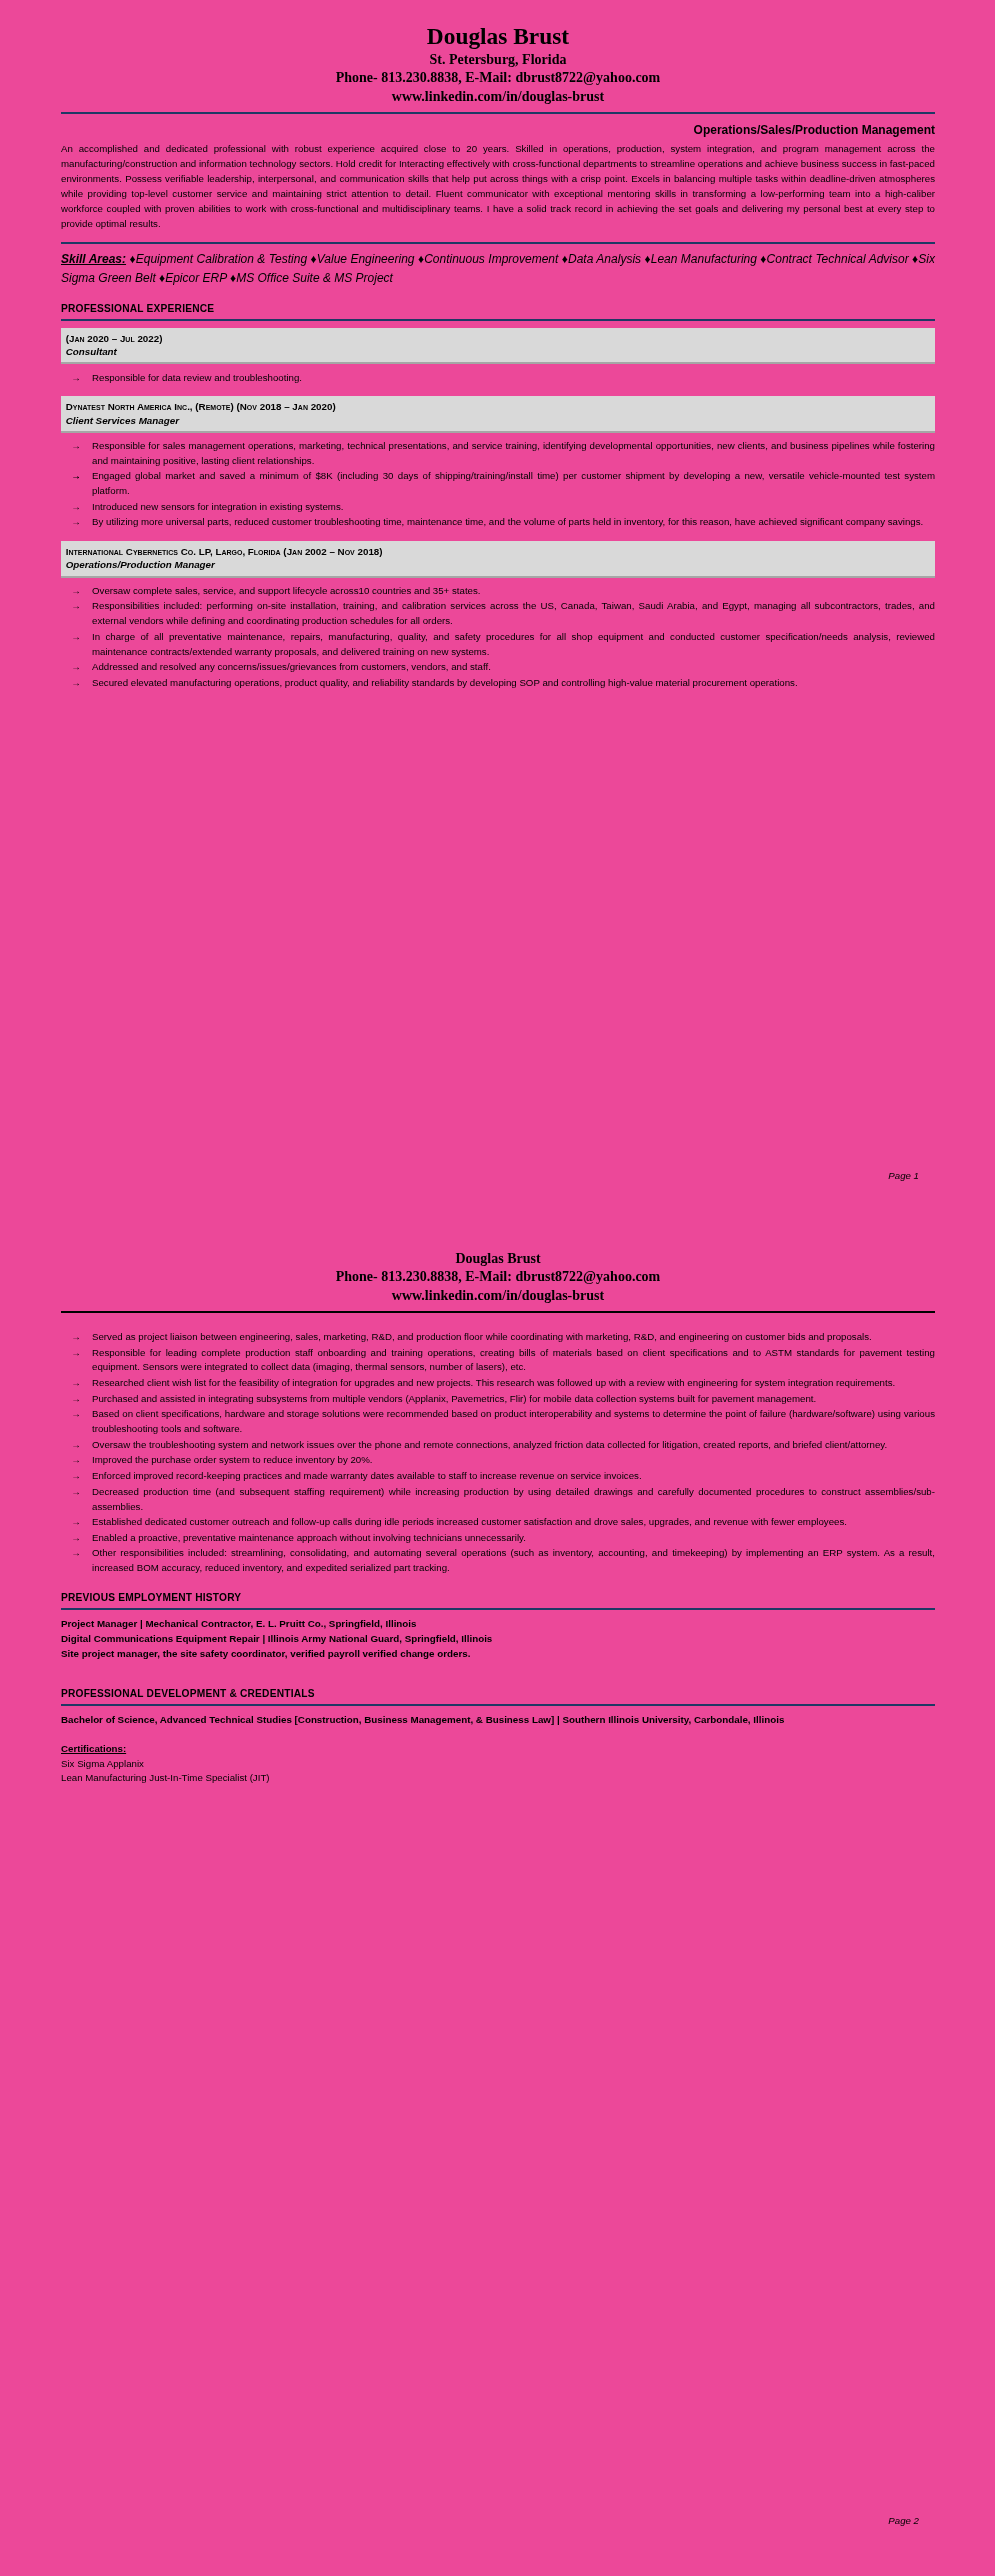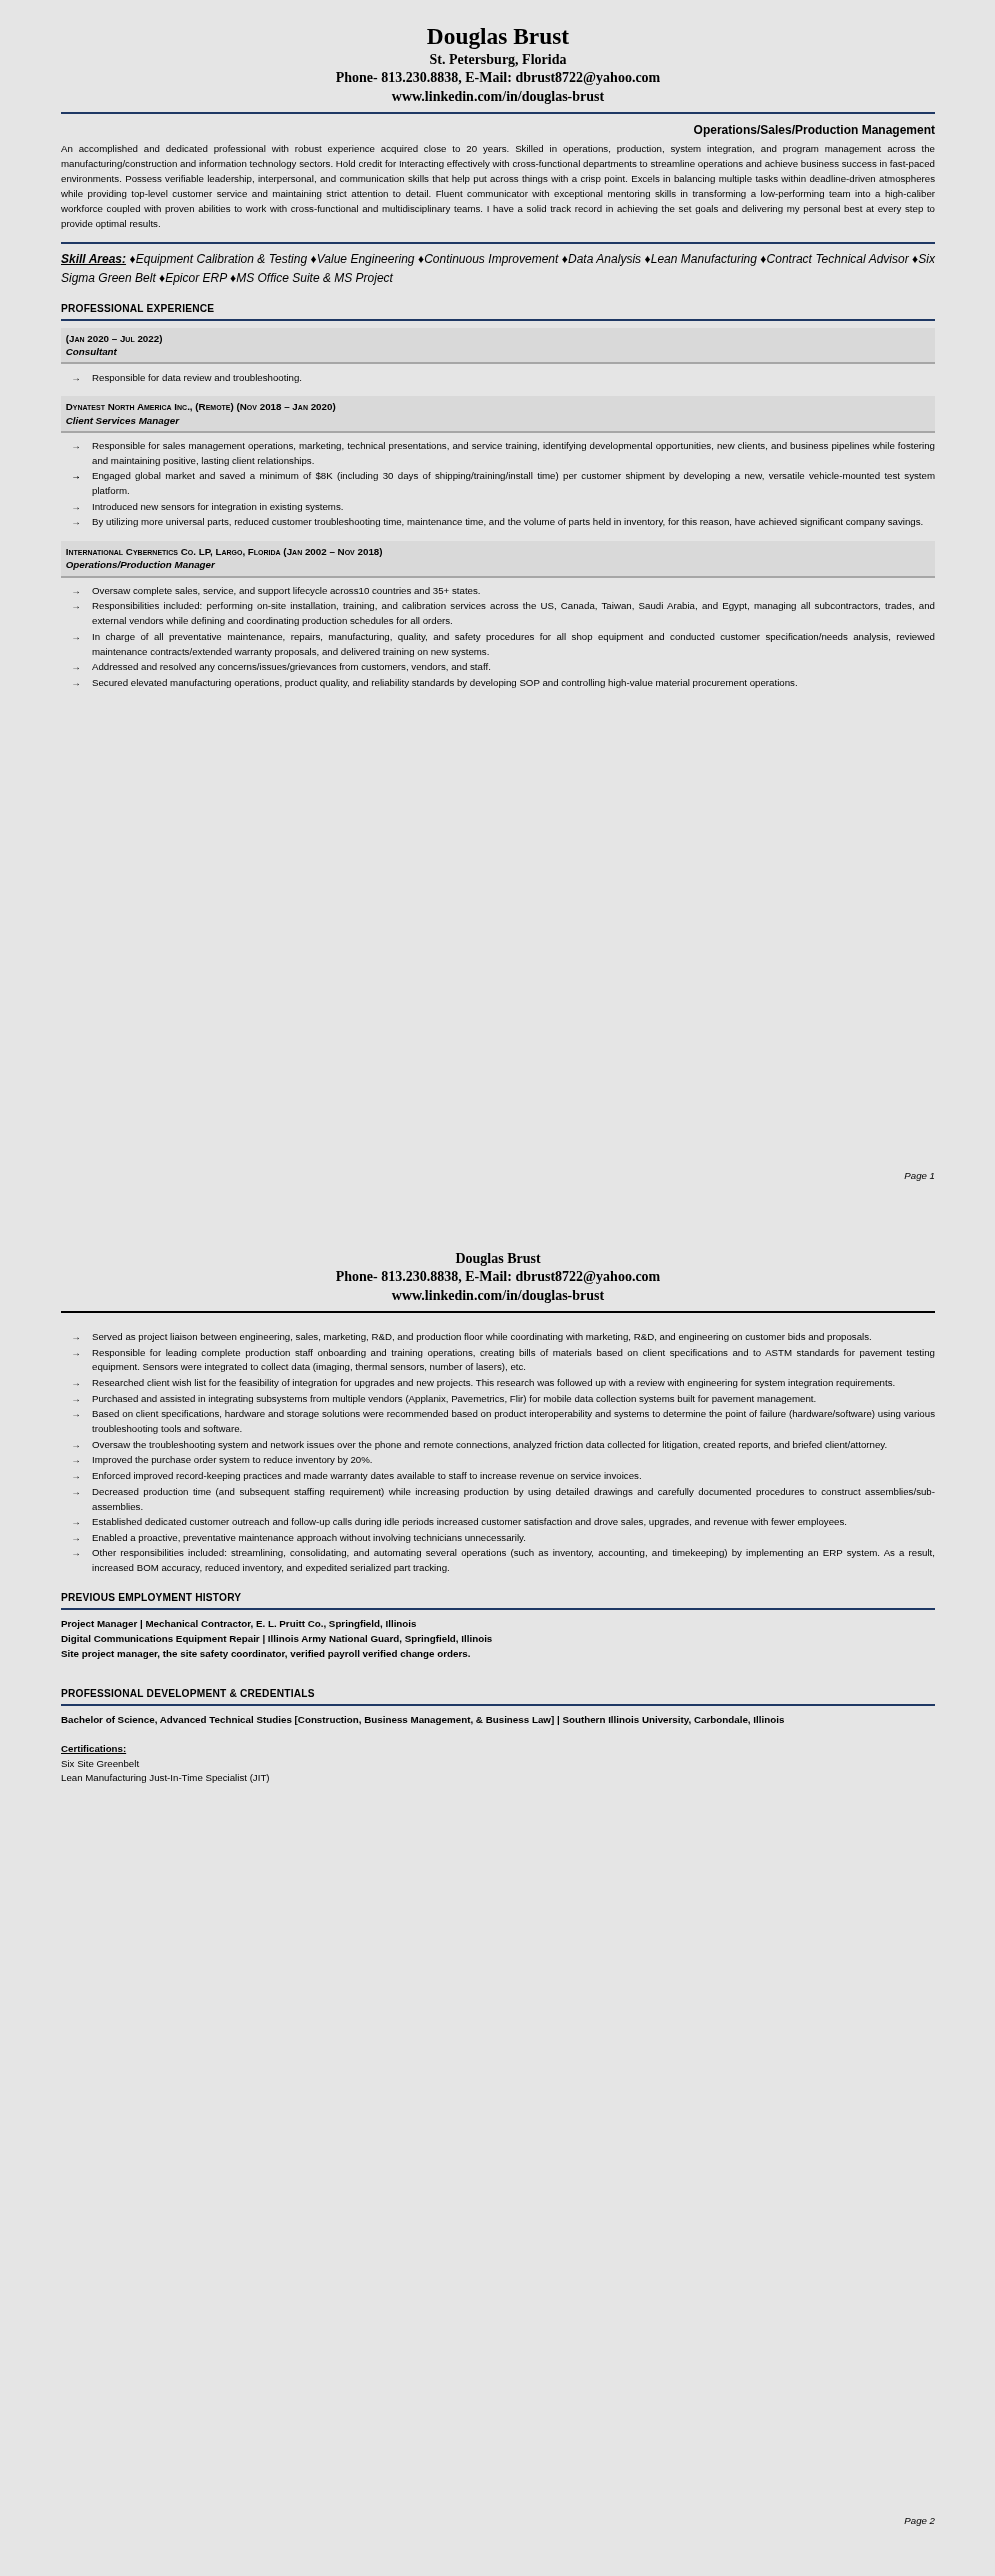--- a/index.html
+++ b/index.html
@@ -10,21 +10,21 @@
   body {
     width: 996px;
     font-family: "Liberation Sans", sans-serif;
     color: #000000;
     -webkit-font-smoothing: antialiased;
   }
   .page {
     width: 996px;
     box-sizing: border-box;
     padding: 0 61px;
-    background: #e5e5e5;
+    background: #ec4899;
     position: relative;
   }
   .page-1 { padding-top: 23.4px; height: 1250px; }
   .page-2 { padding-top: 0px; height: 1326px; }
 
   
   .name {
     font-family: "Liberation Serif", serif;
     font-weight: bold;
     font-size: 23.4px;
@@ -168,21 +168,21 @@
     line-height: 1.5;
   }
   .cert-item {
     font-size: 9.7px;
     line-height: 1.5;
     margin: 0;
   }
 
   .page-number {
     position: absolute;
-    right: 61px;
+    right: 77px;
     font-style: italic;
     font-size: 9.7px;
   }
   .pn-1 { top: 1170px; }
   .pn-2 { top: 1265px; }
 </style>
 </head>
 <body>
 
 <div class="page page-1">
@@ -274,18 +274,18 @@
     <p>Digital Communications Equipment Repair | Illinois Army National Guard, Springfield, Illinois</p>
     <p>Site project manager, the site safety coordinator, verified payroll verified change orders.</p>
   </div>
 
   <div class="section-title" style="margin-top:26.6px;">PROFESSIONAL DEVELOPMENT &amp; CREDENTIALS</div>
   <div class="section-rule"></div>
 
   <p class="edu-line">Bachelor of Science, Advanced Technical Studies [Construction, Business Management, &amp; Business Law] | Southern Illinois University, Carbondale, Illinois</p>
 
   <p class="cert-label">Certifications:</p>
-  <p class="cert-item">Six Site Greenbelt</p>
+  <p class="cert-item">Six Sigma Applanix</p>
   <p class="cert-item">Lean Manufacturing Just-In-Time Specialist (JIT)</p>
 
   <div class="page-number pn-2">Page 2</div>
 </div>
 
 
 </body></html>

